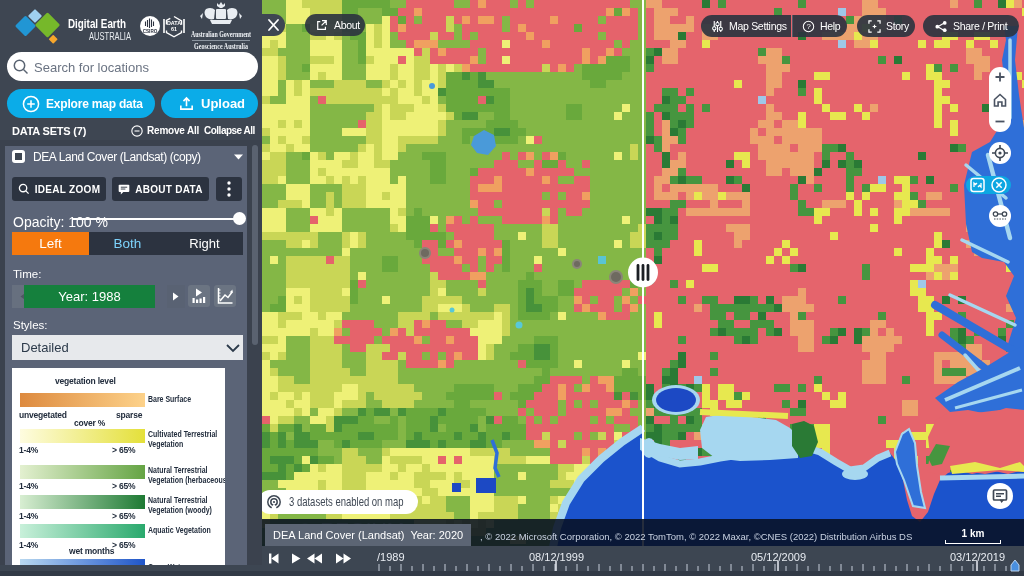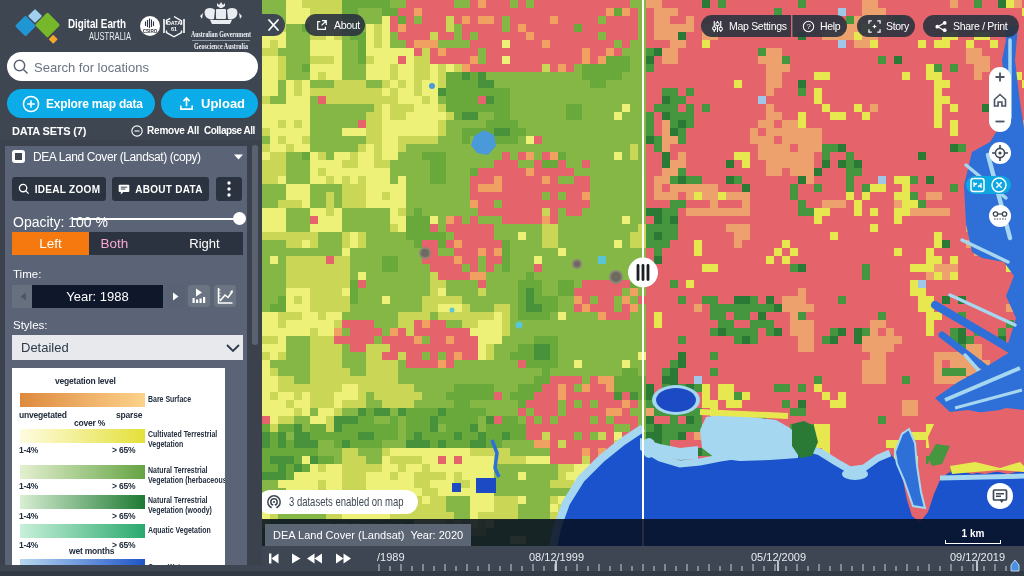--- a/index.html
+++ b/index.html
@@ -178,39 +178,40 @@
 
 <div class="abs" style="left:987px;top:483px;width:26px;height:26px;background:#fff;border-radius:50%"></div>
 <svg class="abs" style="left:987px;top:483px" width="26" height="26" viewBox="0 0 26 26">
       <rect x="6.5" y="7" width="13" height="10" rx="1" fill="none" stroke="#3f4854" stroke-width="1.7"></rect>
       <path d="M9 10.7h8M9 13.2h5" stroke="#3f4854" stroke-width="1.5"></path>
       <path d="M12.5 16.5h5l-3 3.6z" fill="#3f4854"></path>
     </svg>
 
 <div id="attr">
 <div class="abs" style="left:3px;top:5px;height:22px;background:#5c6574;color:#fff;font-size:11px;display:flex;align-items:center;padding:0 8px;white-space:nowrap">DEA Land Cover (Landsat)&nbsp; Year: 2020</div>
+<div class="abs" style="left:218px;top:12px;font-size:9.5px;color:#c9d2e2;white-space:nowrap">, © 2022 Microsoft Corporation, © 2022 TomTom, © 2022 Maxar, ©CNES (2022) Distribution Airbus DS</div>
 <div class="abs" style="left:683px;top:9px;width:56px;text-align:center;font-size:10px;font-weight:bold;color:#fff">1 km</div>
 <div class="abs" style="left:683px;top:21px;width:56px;height:4px;border-bottom:1.5px solid #fff;border-left:1.5px solid #fff;border-right:1.5px solid #fff"></div>
 </div>
 
 <div id="tl">
 <svg class="abs" style="left:265px;top:6px" width="105" height="14" viewBox="0 0 105 14">
 <g fill="#fff">
           <path d="M4 1.5h2.4v10H4z"></path>
           <path d="M13.5 1.5v10L6.4 6.5z"></path>
           <path d="M27 1.5l8.5 5-8.5 5z"></path>
           <path d="M42 6.5l7.5-5v10zM49.5 6.5l7.5-5v10z"></path>
           <path d="M71 1.5l7.5 5-7.5 5zM78.5 1.5l7.5 5-7.5 5z"></path>
         </g>
       </svg>
 
 <div class="tlab" style="left:377px">/1989</div>
 <div class="tlab" style="left:529px">08/12/1999</div>
 <div class="tlab" style="left:751px">05/12/2009</div>
-<div class="tlab" style="left:950px">09/12/2019</div>
+<div class="tlab" style="left:950px">03/12/2019</div>
 <svg class="abs" style="left:375px;top:15px" width="649" height="10" viewBox="0 0 649 10">
 <path d="M4.0 3V10" stroke="#c6cdd9" stroke-width="1"></path>
         <path d="M15.0 5V10" stroke="#c6cdd9" stroke-width="1"></path>
         <path d="M26.0 3V10" stroke="#c6cdd9" stroke-width="1"></path>
         <path d="M37.0 5V10" stroke="#c6cdd9" stroke-width="1"></path>
         <path d="M48.0 3V10" stroke="#c6cdd9" stroke-width="1"></path>
         <path d="M59.0 5V10" stroke="#c6cdd9" stroke-width="1"></path>
         <path d="M70.0 3V10" stroke="#c6cdd9" stroke-width="1"></path>
         <path d="M81.0 5V10" stroke="#c6cdd9" stroke-width="1"></path>
         <path d="M92.0 3V10" stroke="#c6cdd9" stroke-width="1"></path>
@@ -358,28 +359,28 @@
           <circle cx="2" cy="2" r="1.7" fill="#fff"></circle>
           <circle cx="2" cy="8" r="1.7" fill="#fff"></circle>
           <circle cx="2" cy="14" r="1.7" fill="#fff"></circle>
         </svg>
       </div>
  <div class="abs" style="left:13px;top:214px;font-size:14px;color:#fff">Opacity: 100 %</div>
  <div class="abs" style="left:72px;top:217.5px;width:168px;height:2px;background:#fff"></div>
  <div class="abs" style="left:233px;top:212px;width:13px;height:13px;background:#fff;border-radius:50%"></div>
  <div class="abs" style="left:12px;top:232px;width:231px;height:23px;background:#2c3340"></div>
  <div class="abs" style="left:12px;top:232px;width:77px;height:23px;background:#f5790e;color:#fff;font-size:13.5px;display:flex;align-items:center;justify-content:center">Left</div>
- <div class="abs" style="left:76px;top:232px;width:77px;height:23px;color:#f9a8d4;font-size:13.5px;display:flex;align-items:center;justify-content:center">Both</div>
+ <div class="abs" style="left:89px;top:232px;width:77px;height:23px;color:#7dd3fc;font-size:13.5px;display:flex;align-items:center;justify-content:center">Both</div>
  <div class="abs" style="left:166px;top:232px;width:77px;height:23px;color:#fff;font-size:13px;display:flex;align-items:center;justify-content:center">Right</div>
  <div class="abs" style="left:13px;top:268px;font-size:11.5px;color:#fff">Time:</div>
  <div class="abs" style="left:12px;top:285px;width:24px;height:23px;background:#67707f"></div>
  <svg class="abs" style="left:19px;top:292px" width="8" height="9" viewBox="0 0 8 9">
         <path d="M7 0.5L1.5 4.5L7 8.5z" fill="#4e5663"></path>
       </svg>
- <div class="abs" style="left:32px;top:285px;width:131px;height:23px;background:#0f172a;color:#fff;font-size:13px;display:flex;align-items:center;justify-content:center">Year: 1988</div>
+ <div class="abs" style="left:24px;top:285px;width:131px;height:23px;background:#15803d;color:#fff;font-size:13px;display:flex;align-items:center;justify-content:center">Year: 1988</div>
  <div class="abs" style="left:167px;top:285px;width:18px;height:23px;background:#596273"></div>
  <svg class="abs" style="left:172px;top:292px" width="8" height="9" viewBox="0 0 8 9">
         <path d="M1 0.5l5.5 4L1 8.5z" fill="#fff"></path>
       </svg>
  <div class="abs" style="left:188px;top:285px;width:22px;height:22px;background:#6b7482;border-radius:3px"></div>
  <svg class="abs" style="left:188px;top:285px" width="22" height="22" viewBox="0 0 22 22">
         <path d="M8 3.5l6 4-6 4z" fill="#fff"></path>
         <g fill="#fff">
           <rect x="4.5" y="13" width="2.2" height="5"></rect>
           <rect x="8" y="14.5" width="2.2" height="3.5"></rect>

